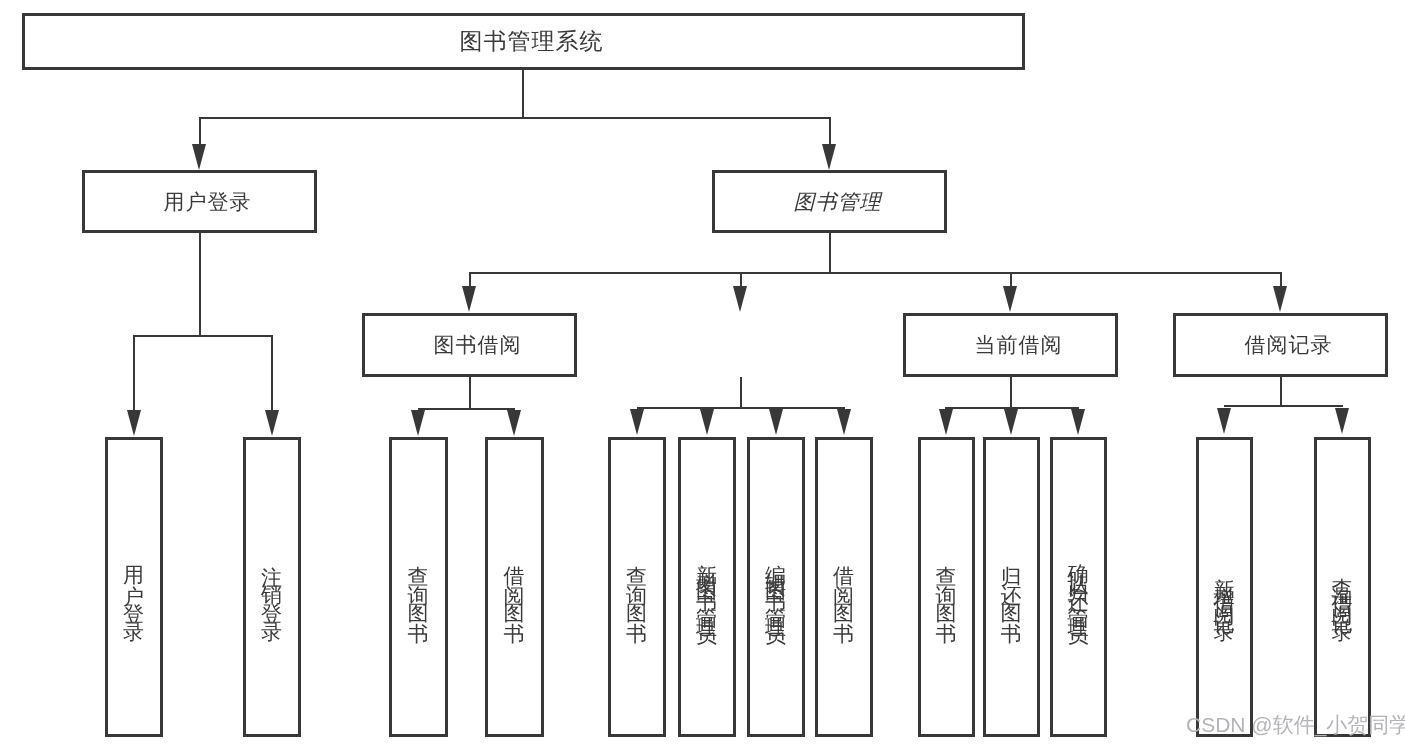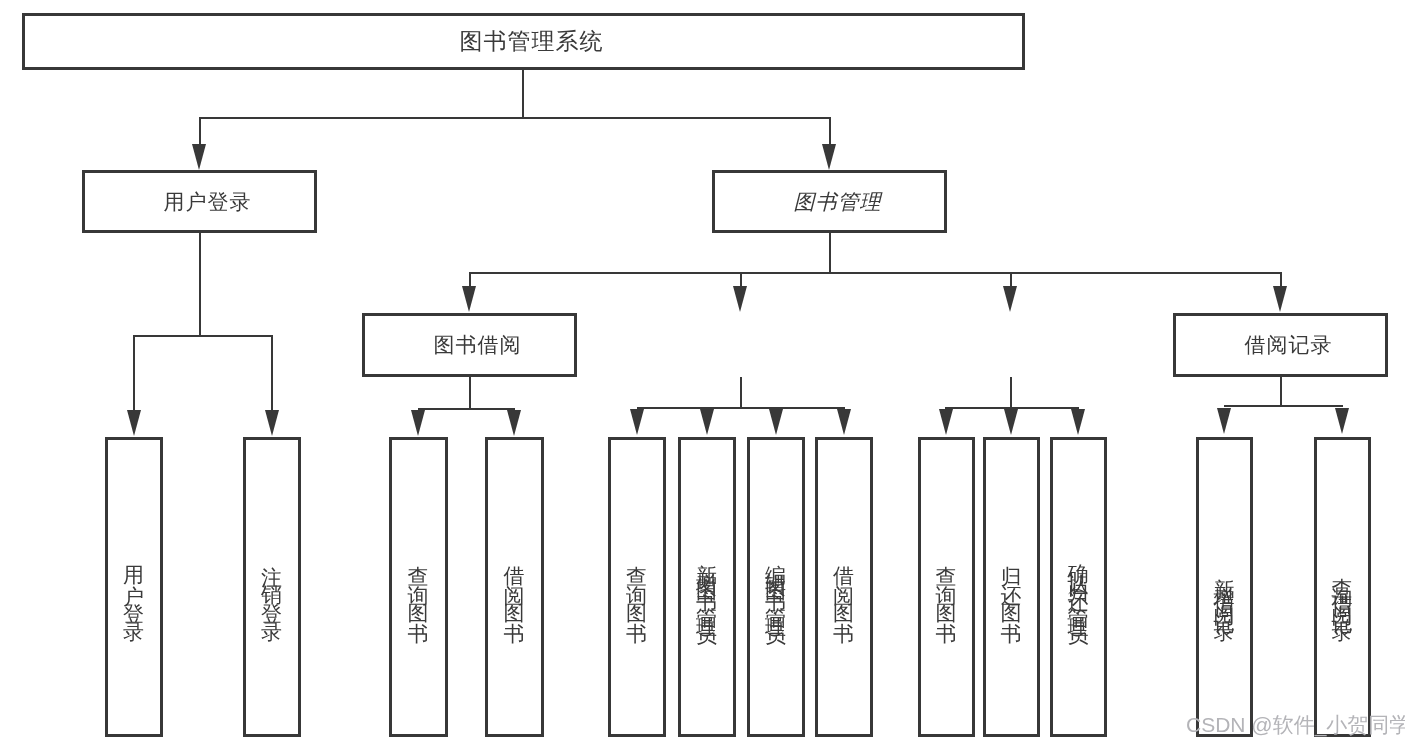--- a/index.html
+++ b/index.html
@@ -107,20 +107,23 @@
   <div class="vline" style="left:740px;top:272px;height:14px;"></div>
   <div class="arrow" style="left:733px;top:286px;"></div>
   <div class="vline" style="left:1010px;top:272px;height:14px;"></div>
   <div class="arrow" style="left:1003px;top:286px;"></div>
   <div class="vline" style="left:1280px;top:272px;height:14px;"></div>
   <div class="arrow" style="left:1273px;top:286px;"></div>
 
   <div class="box" style="left:362px;top:313px;width:215px;height:64px;">
     <span class="label">图书借阅</span>
   </div>
+  <div class="box" style="left:903px;top:313px;width:215px;height:64px;">
+    <span class="label">当前借阅</span>
+  </div>
   <div class="box" style="left:1173px;top:313px;width:215px;height:64px;">
     <span class="label">借阅记录</span>
   </div>
 
   <div class="vline" style="left:469px;top:377px;height:31px;"></div>
   <div class="hline" style="left:418px;top:408px;width:97px;"></div>
   <div class="arrow" style="left:411px;top:410px;"></div>
   <div class="arrow" style="left:507px;top:410px;"></div>
 
   <div class="vline" style="left:740px;top:377px;height:30px;"></div>

